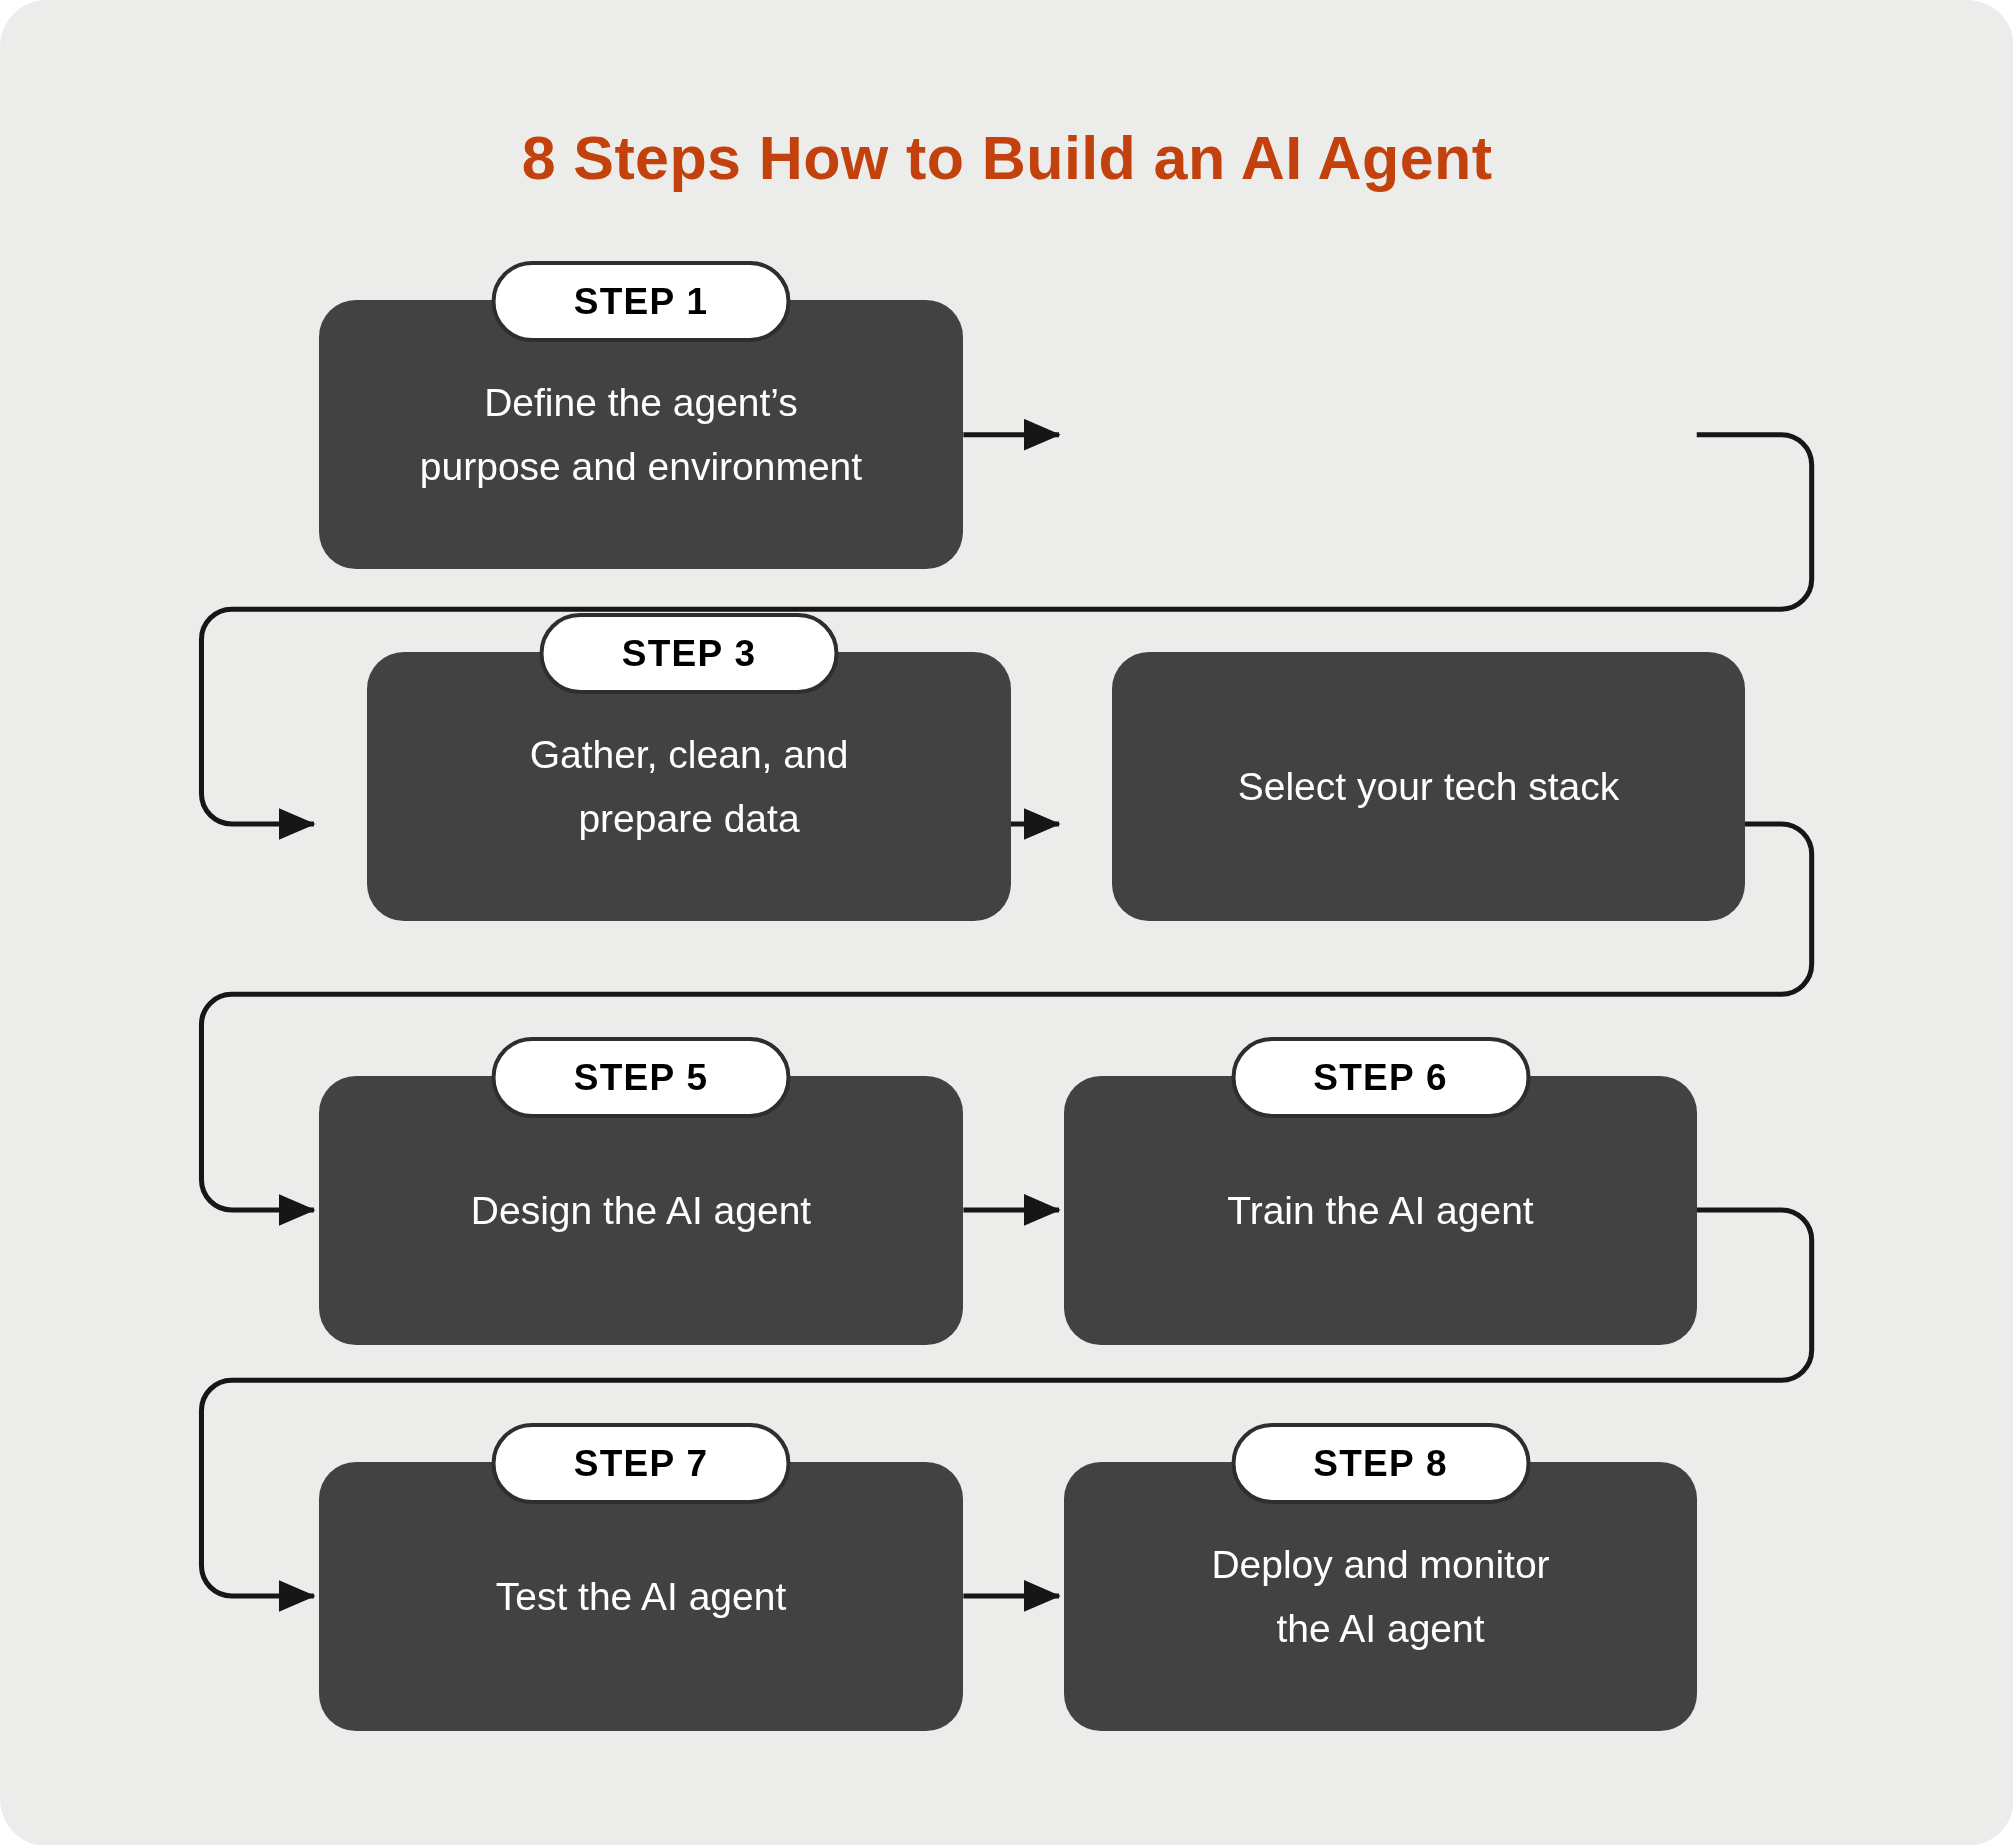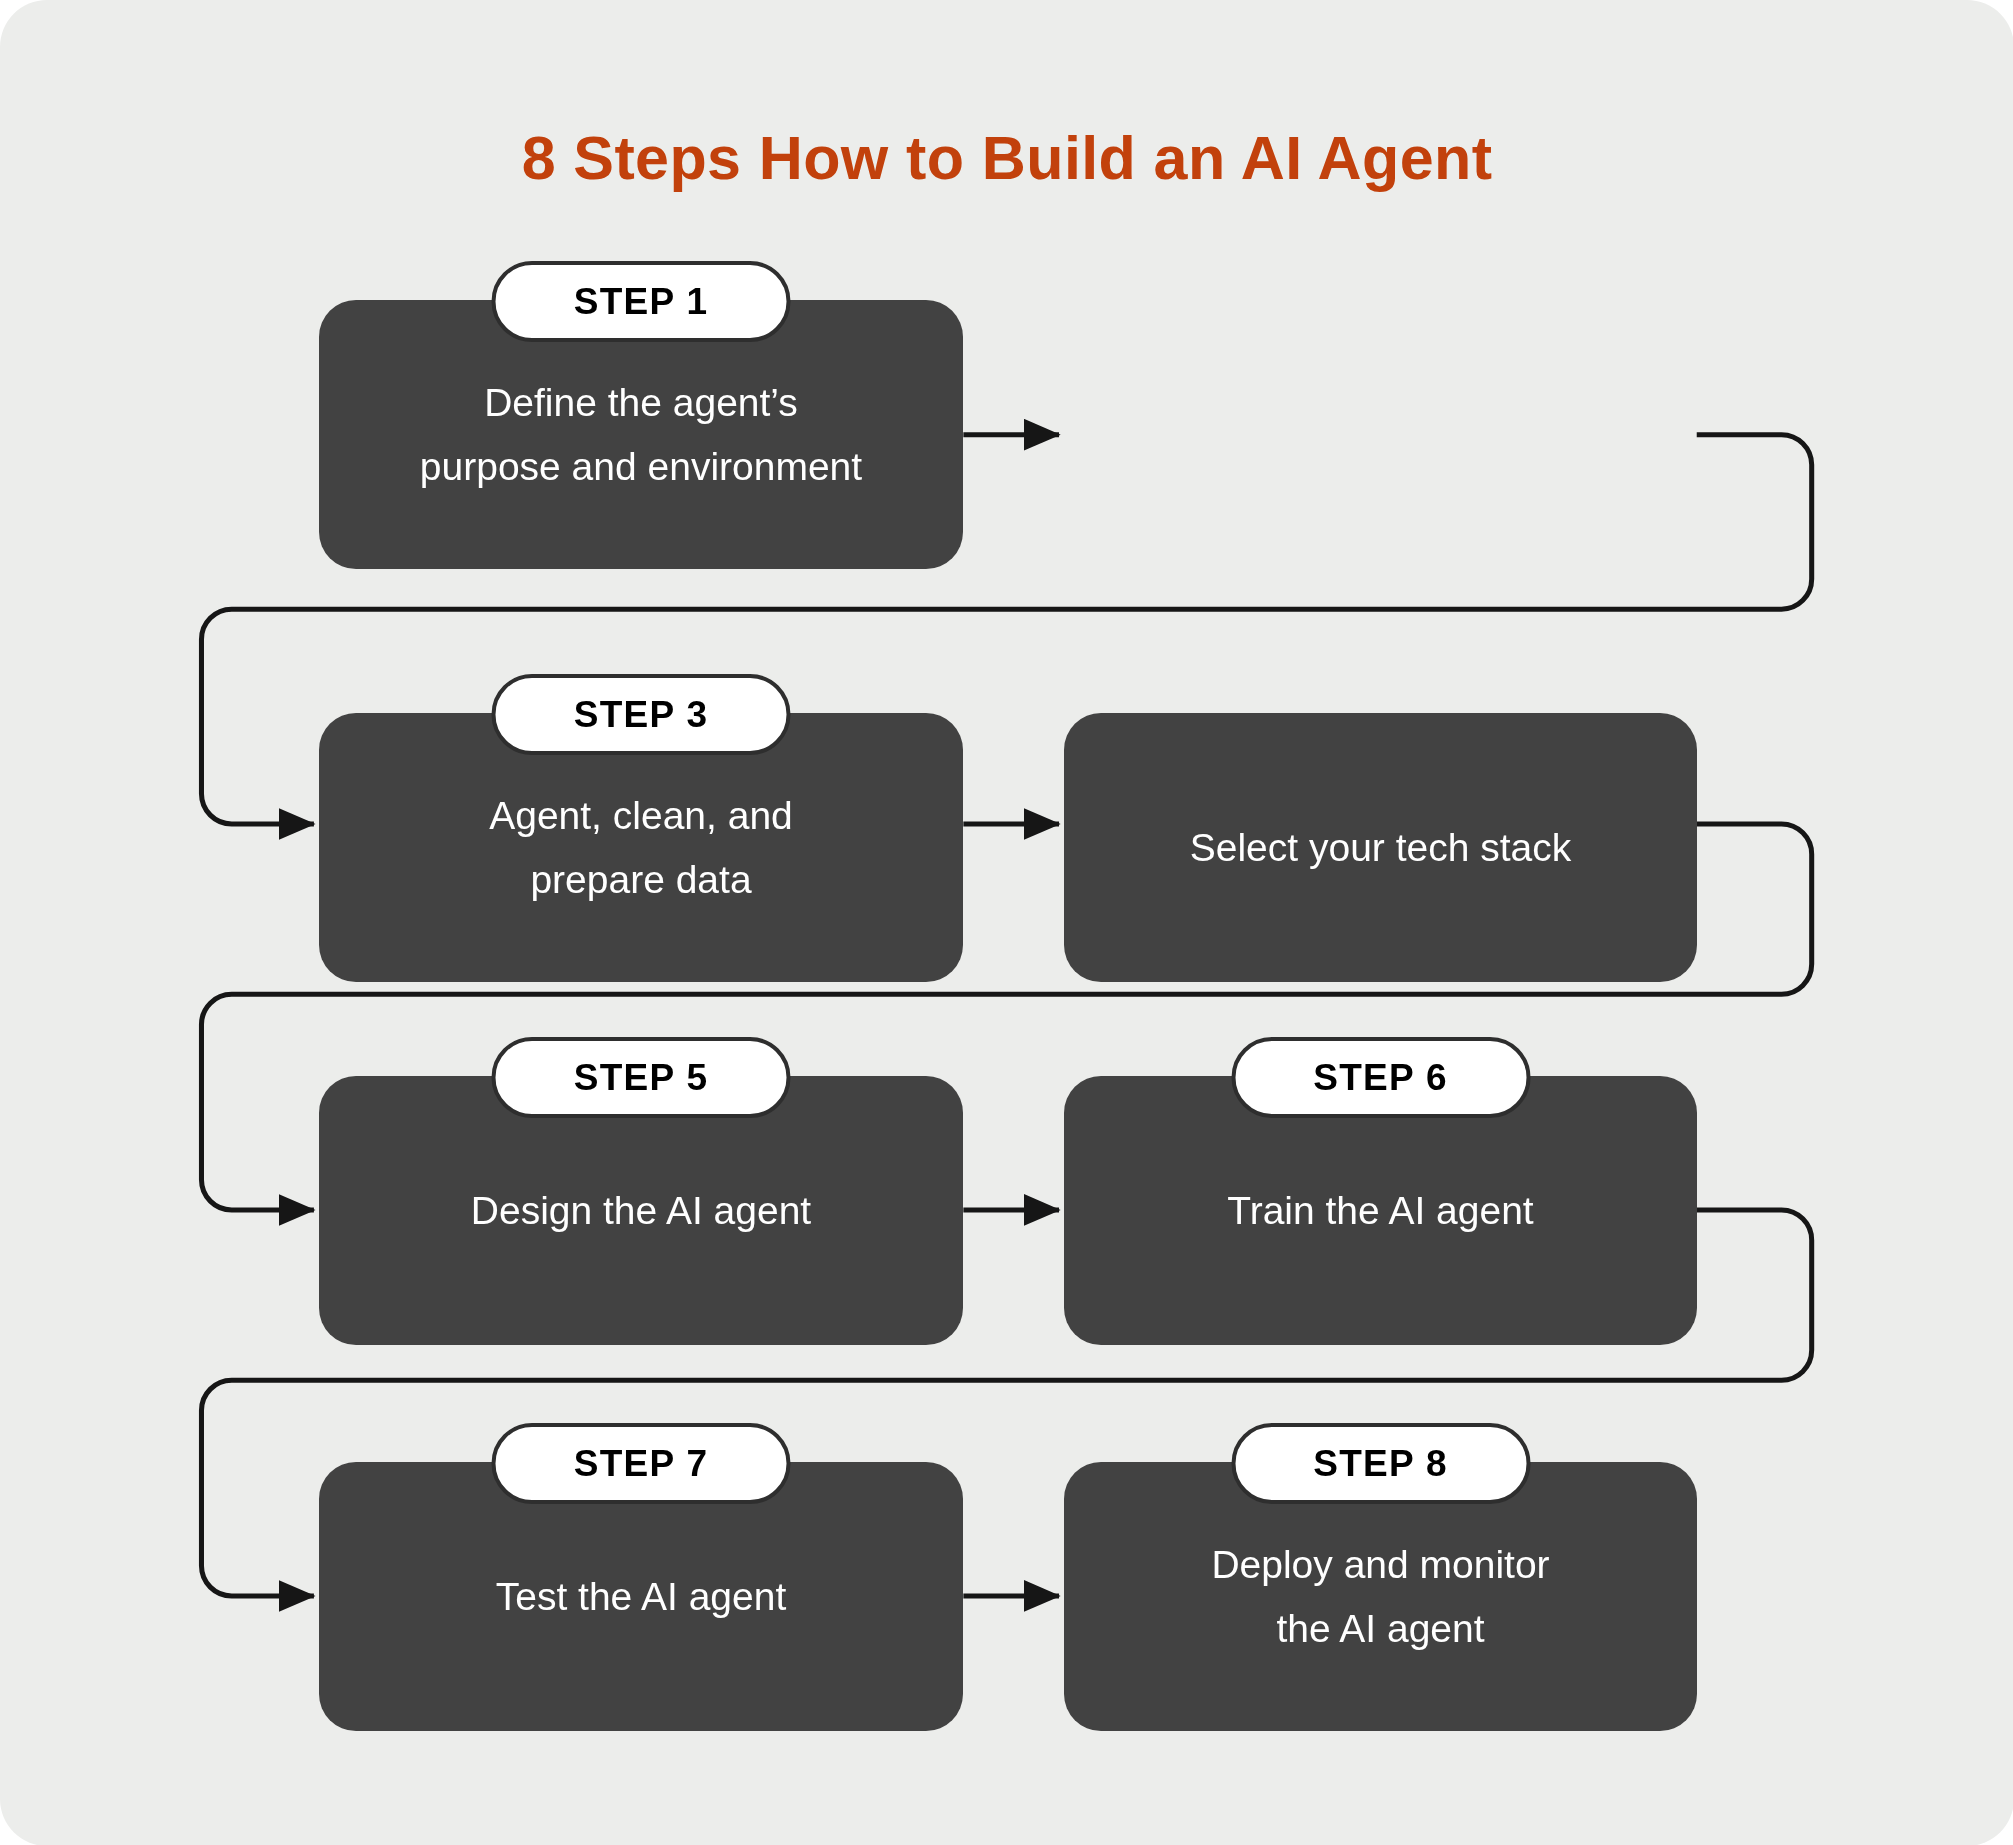--- a/index.html
+++ b/index.html
@@ -69,21 +69,21 @@
   .step-pill span {
     font-weight: 700;
     font-size: 37px;
     color: #000000;
     letter-spacing: 1.3px;
   }
   
   .col-a { left: 319px;  width: 644px; }
   .col-b { left: 1064px; width: 633px; }
   .row-1 { top: 300px; }
-  .row-2 { top: 713px; }
+  .row-2 { top: 652px; margin-left: 48px; }
   .row-3 { top: 1076px; }
   .row-4 { top: 1462px; }
 </style>
 </head>
 <body>
 
 <div class="canvas">
 
   <div class="title">8 Steps How to Build an AI Agent</div>
 
@@ -110,21 +110,21 @@
     </div>
     <div class="step-label">Define the agent’s
 purpose and environment</div>
   </div>
 
 
   <div class="step-box col-a row-2">
     <div class="step-pill">
       <span>STEP 3</span>
     </div>
-    <div class="step-label">Agent, clean, and
+    <div class="step-label">Gather, clean, and
 prepare data</div>
   </div>
 
   <div class="step-box col-b row-2">
     <div class="step-label">Select your tech stack</div>
   </div>
 
   <div class="step-box col-a row-3">
     <div class="step-pill">
       <span>STEP 5</span>

